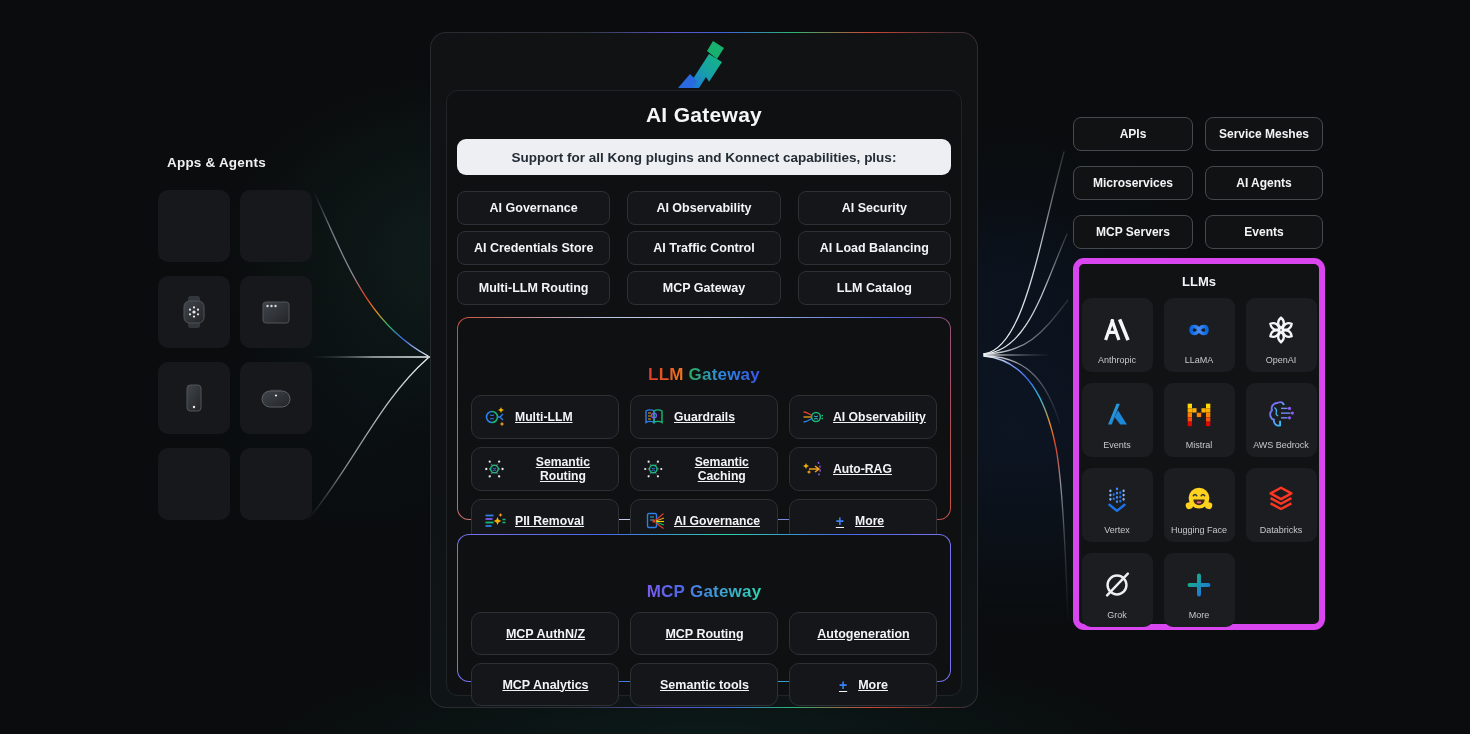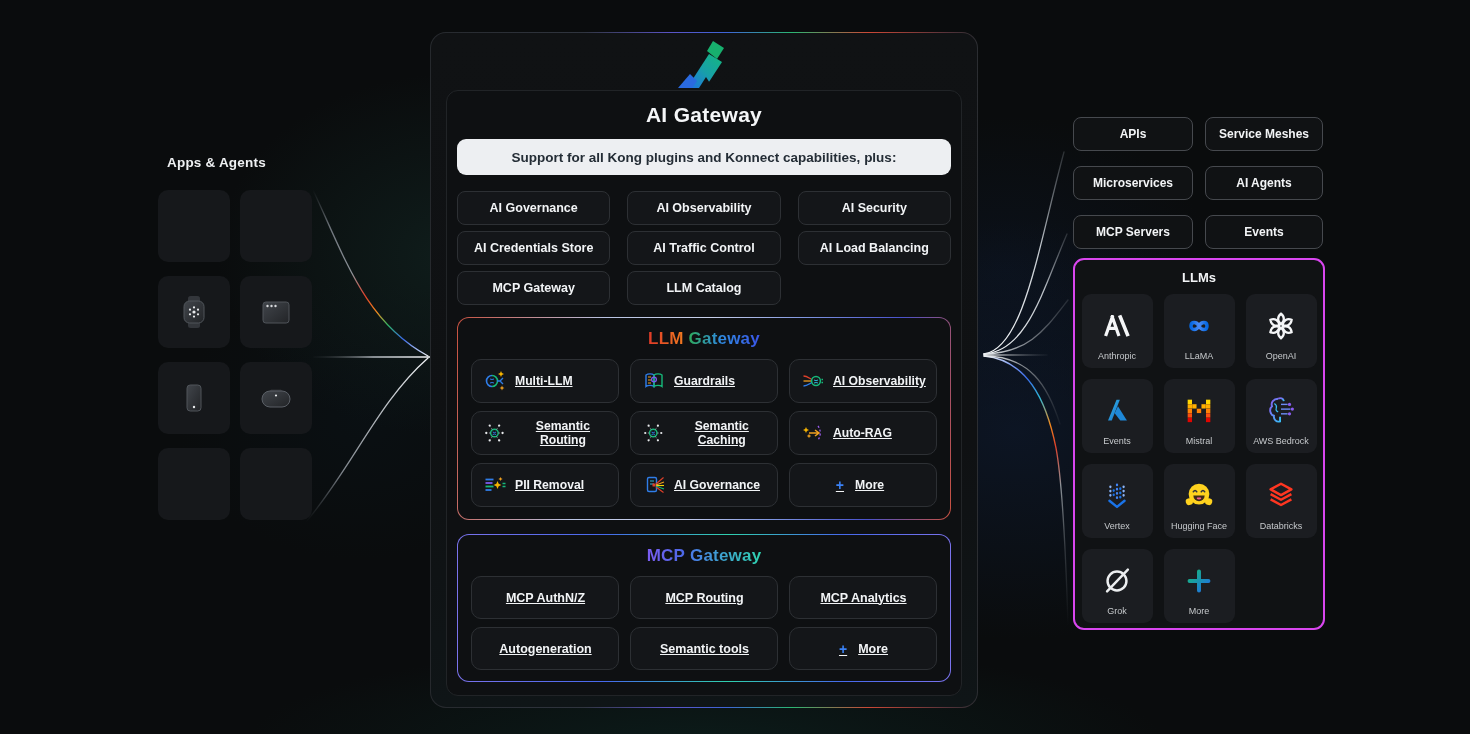--- a/index.html
+++ b/index.html
@@ -44,21 +44,21 @@
     font-family:inherit; cursor:pointer; }
 
   .section { position:absolute; left:10px; width:494px; border:1.5px solid transparent; border-radius:12px; }
   .section.llm { top:226px; height:203px;
     background:linear-gradient(#0e1012,#0e1012) padding-box,
       linear-gradient(100deg,#c9513f 0%,#b9c4e4 28%,#c8d0ea 48%,#7e95e0 66%,#4952cc 84%,#c9513f 100%) border-box; }
   .section.mcp { top:443px; height:148px;
     background:linear-gradient(#0e1012,#0e1012) padding-box,
       linear-gradient(90deg,#7a72ec 0%,#4669ec 30%,#2fd0ae 55%,#4669ec 78%,#7a72ec 100%) border-box; }
   .sec-title { text-align:center; font-size:17px; font-weight:bold; margin-top:11px; letter-spacing:.2px; }
-  .gtext { display:inline-block; color:transparent; -webkit-background-clip:text; background-clip:text; }
+  .gtext { display:inline-block; color:transparent; -webkit-background-clip:text; background-clip:text;margin-top:36px; }
   .t-llm1 { background-image:linear-gradient(90deg,#e03a28,#f07a20); }
   .t-llm2 { background-image:linear-gradient(90deg,#2faa5e 0%,#2f8ae0 45%,#3a55e8 100%); }
   .t-mcp1 { background-image:linear-gradient(90deg,#7b5cf0,#4a6ae8); }
   .t-mcp2 { background-image:linear-gradient(90deg,#4a7ae8,#2fd4b2); }
 
   .sec-grid { display:grid; grid-template-columns:repeat(3,1fr); column-gap:11px; row-gap:8px; padding:10px 13px 0;text-decoration:underline; }
   .sec-item { height:44px; background:#141619; border:1px solid #2d3034; border-radius:10px;
     display:flex; align-items:center; gap:9px; padding-left:12px;
     color:#f2f4f6; font-weight:bold; font-size:12.2px; font-family:inherit; cursor:pointer; }
   .sec-item.center { justify-content:center; padding-left:0; }
@@ -66,21 +66,21 @@
   .plus { color:#3b82f6; font-weight:bold; font-size:14px; margin-right:2px; }
 
   
   .right-grid { position:absolute; left:1073px; top:117px; display:grid;
     grid-template-columns:120px 118px; column-gap:12px; row-gap:15px; }
   .rbtn { height:34px; background:#101214; border:1px solid #46494e; border-radius:8px;
     color:#f2f4f6; font-weight:bold; font-size:12px; display:flex; align-items:center; justify-content:center;
     font-family:inherit; cursor:pointer; }
 
   .llms-panel { position:absolute; left:1073px; top:258px; width:252px; height:372px;
-    background:#101214; border:2px solid #d946ef; border-radius:11px; }
+    background:#101214; border:6px solid #d946ef; border-radius:11px; }
   .llms-title { text-align:center; margin-top:10px; font-size:13px; font-weight:bold; color:#f2f4f6; }
   .llms-grid { display:grid; grid-template-columns:repeat(3,71px); gap:11px; padding-top:9px; justify-content:center; }
   .ptile { width:71px; height:74px; background:#1b1d21; border-radius:9px;
     display:flex; flex-direction:column; align-items:center; padding:6px 2px 7px; cursor:pointer; }
   .ptile .pic { flex:1; display:flex; align-items:center; justify-content:center; }
   .plabel { font-size:9px; color:#c6c9cc; white-space:nowrap; }
 </style>
 </head>
 <body>
 
@@ -249,20 +249,21 @@
       <h1 class="gw-title">AI Gateway</h1>
       <div class="banner">Support for all Kong plugins and Konnect capabilities, plus:</div>
 
       <div class="cap-grid">
         <button class="cap">AI Governance</button>
         <button class="cap">AI Observability</button>
         <button class="cap">AI Security</button>
         <button class="cap">AI Credentials Store</button>
         <button class="cap">AI Traffic Control</button>
         <button class="cap">AI Load Balancing</button>
+        <button class="cap">Multi-LLM Routing</button>
         <button class="cap">MCP Gateway</button>
         <button class="cap">LLM Catalog</button>
       </div>
 
       <div class="section llm">
         <div class="sec-title">
           <span class="gtext t-llm1">LLM</span>
           <span class="gtext t-llm2">Gateway</span>
         </div>
         <div class="sec-grid">
@@ -387,22 +388,22 @@
       </div>
 
       <div class="section mcp">
         <div class="sec-title">
           <span class="gtext t-mcp1">MCP</span>
           <span class="gtext t-mcp2">Gateway</span>
         </div>
         <div class="sec-grid">
           <button class="sec-item">MCP AuthN/Z</button>
           <button class="sec-item">MCP Routing</button>
+          <button class="sec-item">Autogeneration</button>
           <button class="sec-item">MCP Analytics</button>
-          <button class="sec-item">Autogeneration</button>
           <button class="sec-item">Semantic tools</button>
           <button class="sec-item">
             <span class="plus">+</span>
             <span>More</span>
           </button>
         </div>
       </div>
     </div>
   </div>
 

